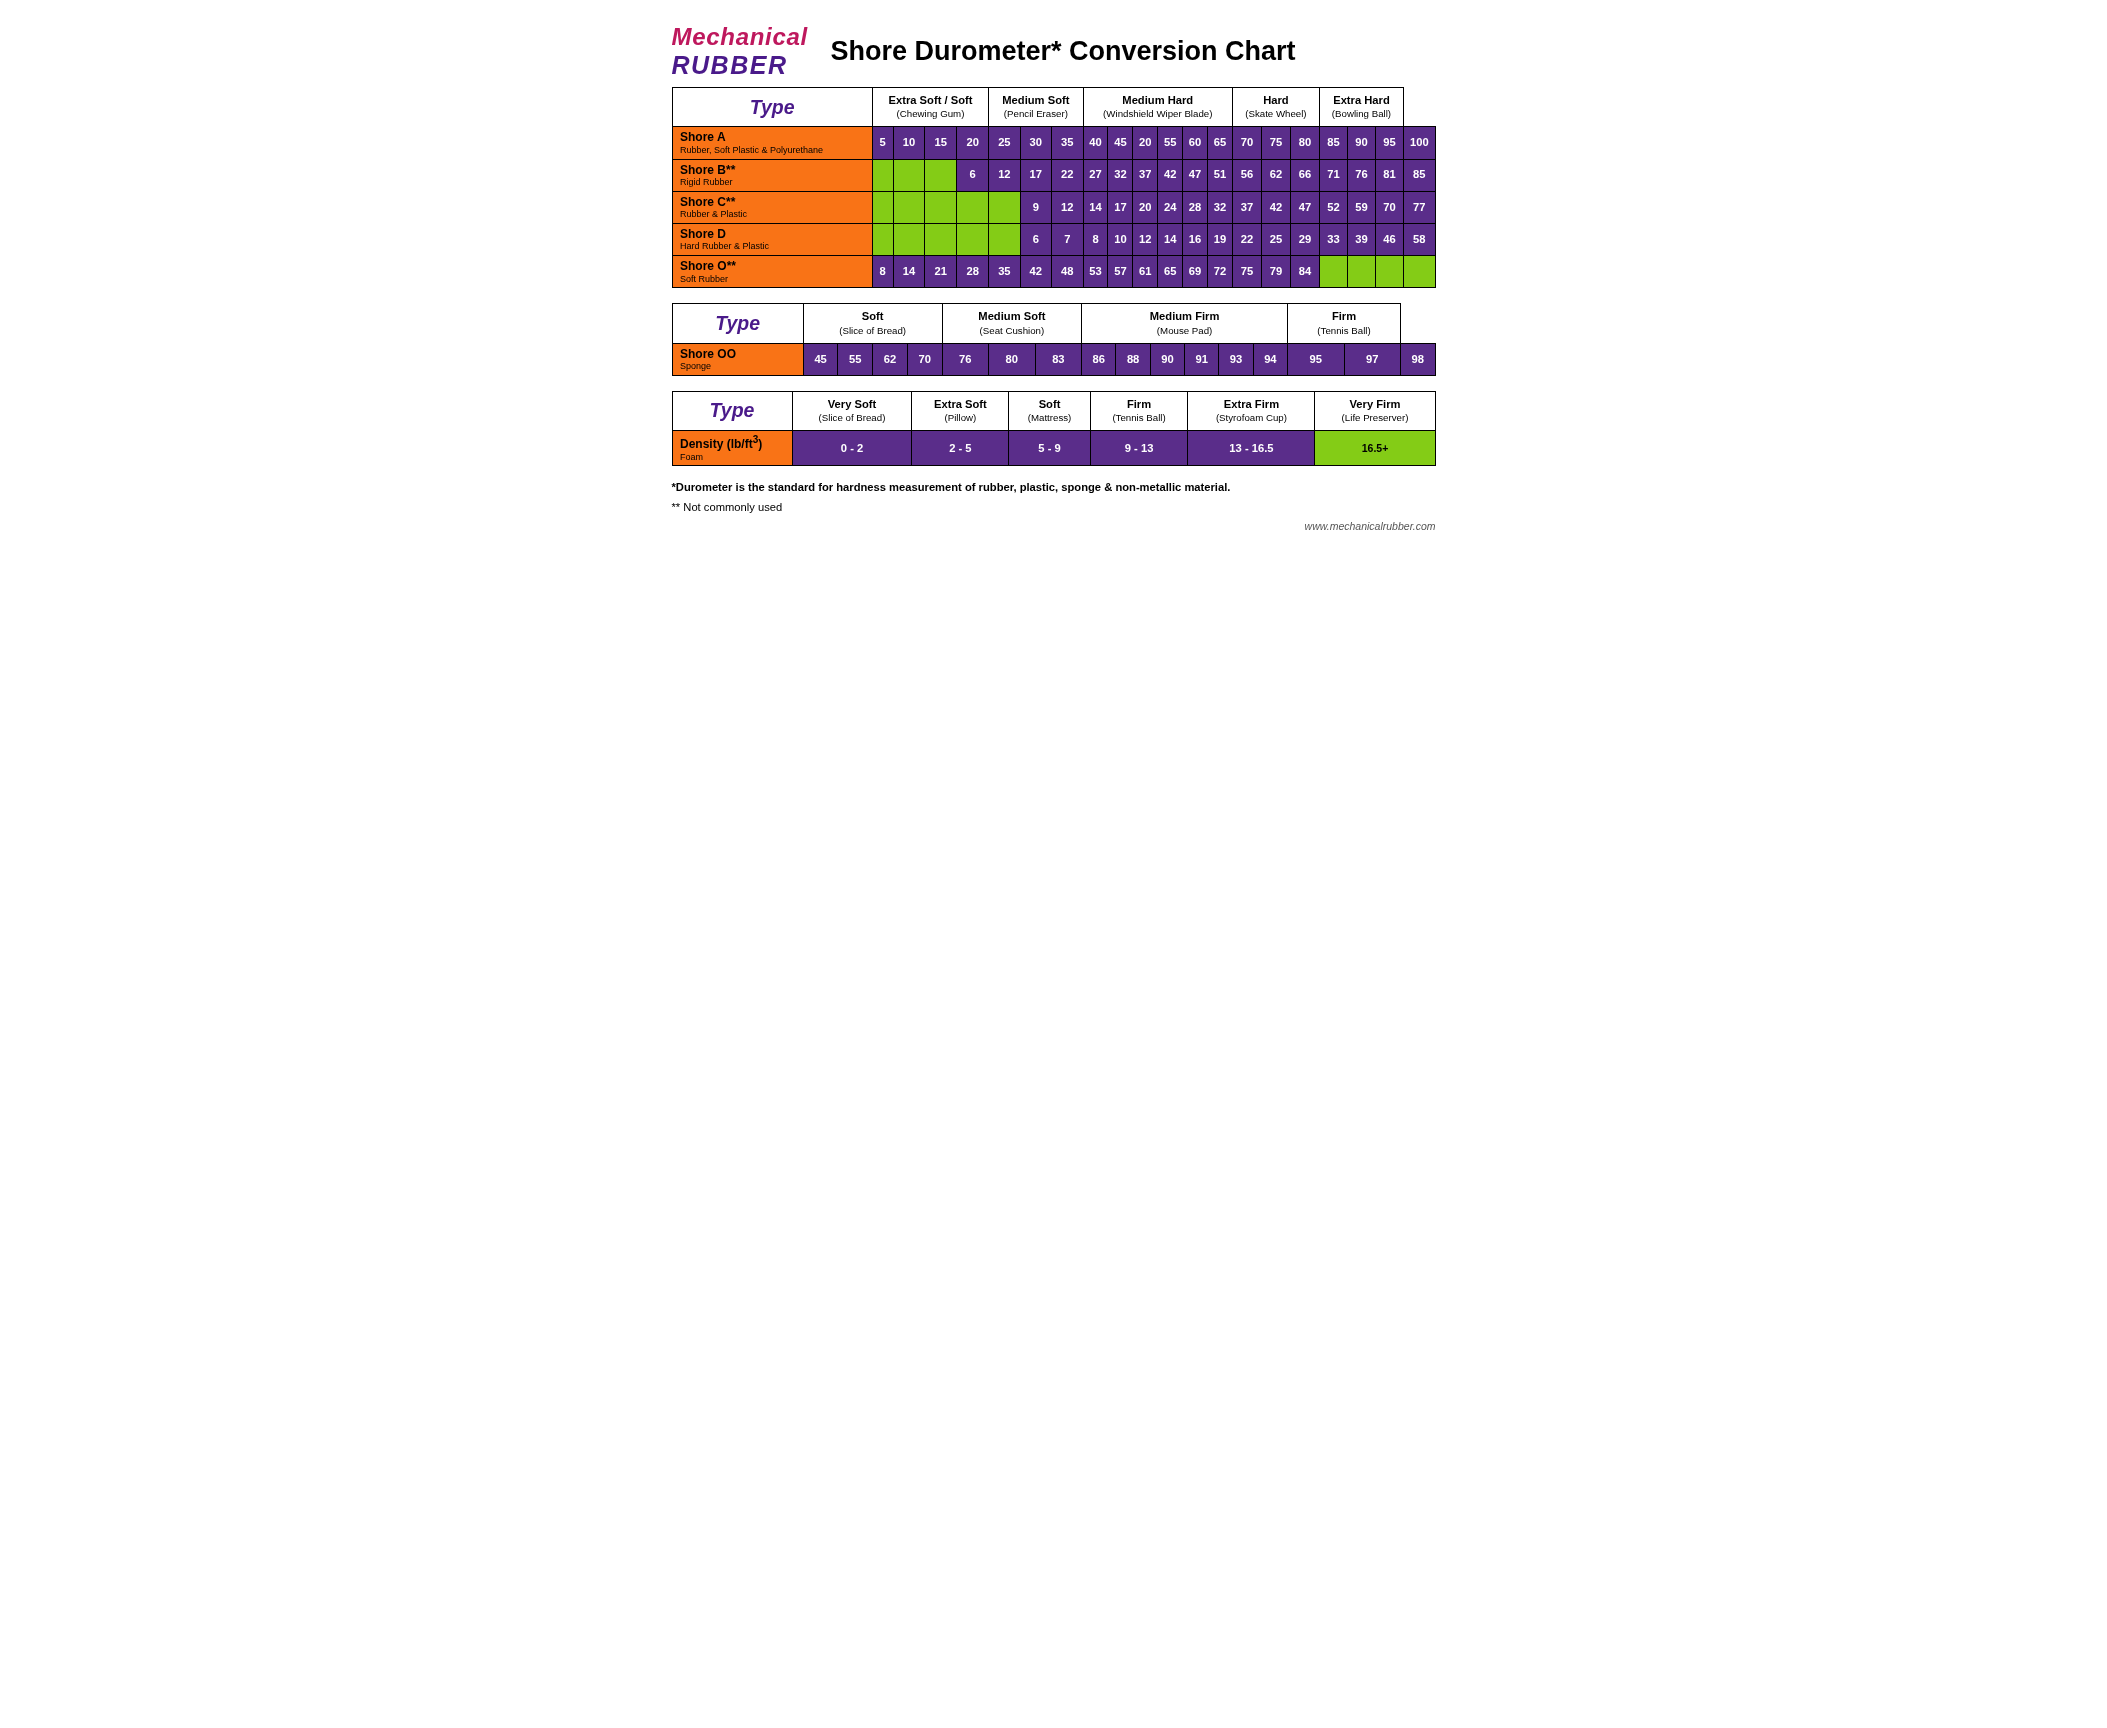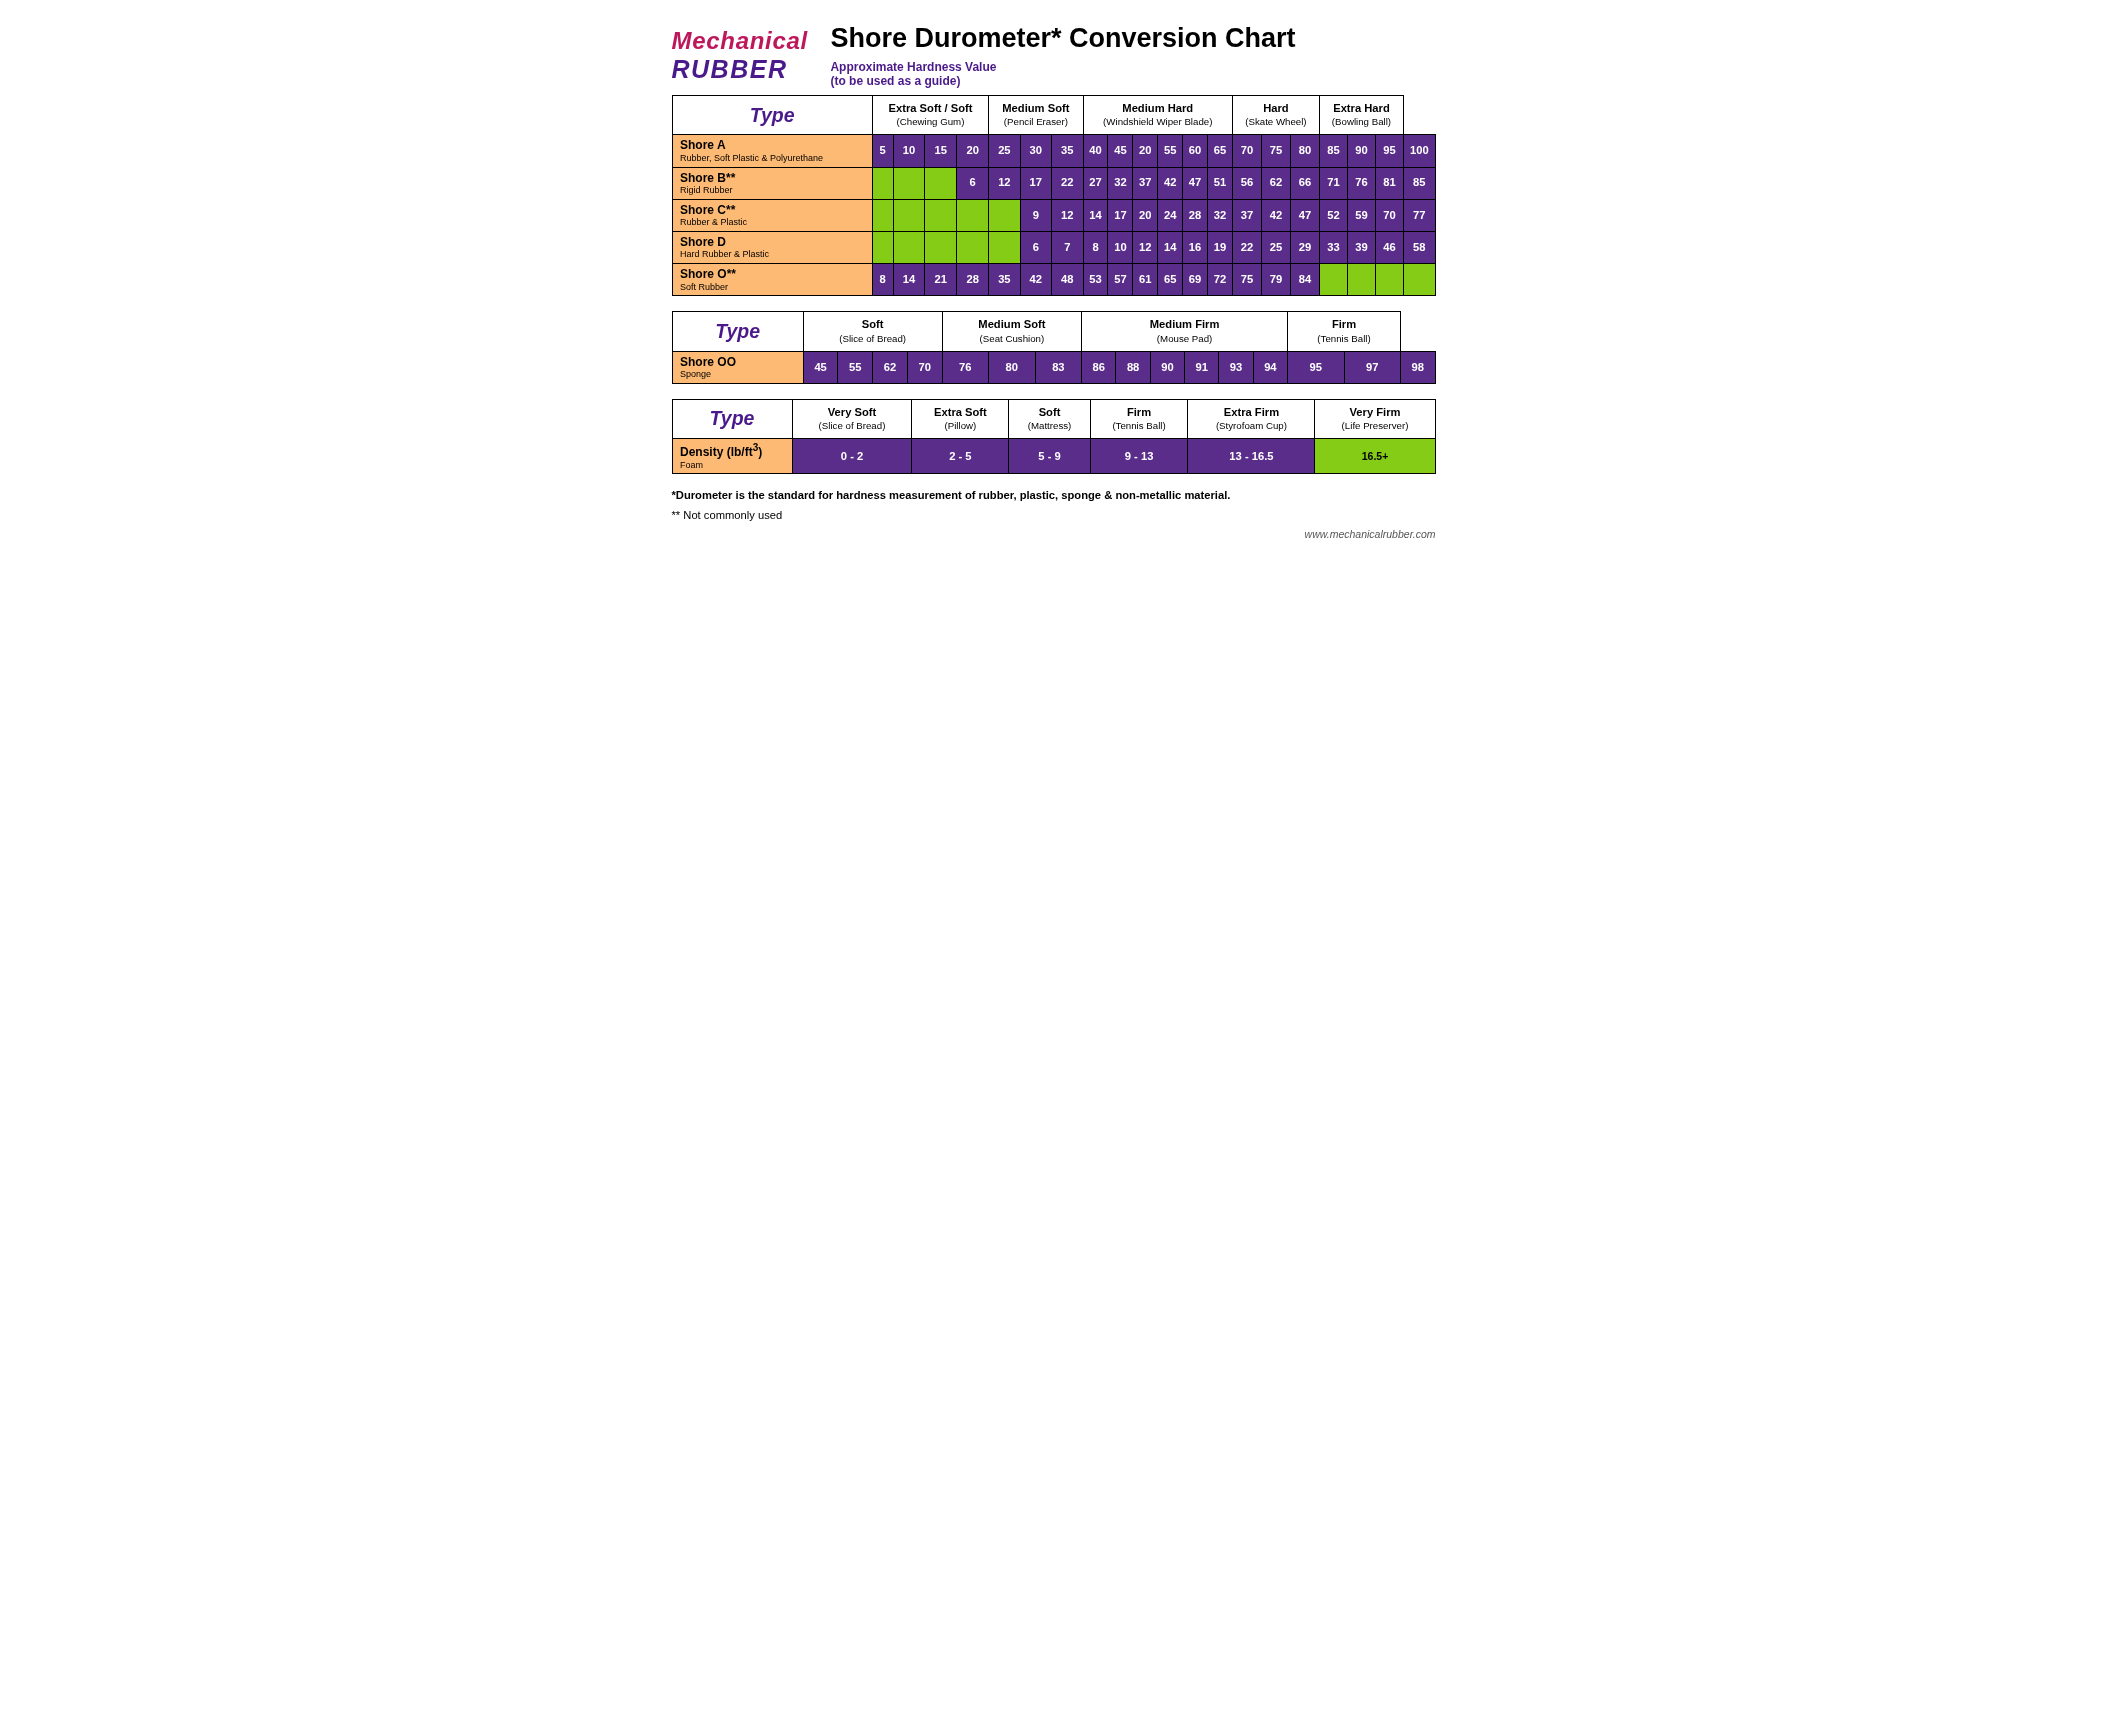--- a/index.html
+++ b/index.html
@@ -91,21 +91,21 @@
     .white-cell {
       background: #84cc16;
       color: #000;
     }
     .row-label {
       text-align: left;
       font-weight: bold;
       font-size: 12px;
       padding-left: 7.5px;
       vertical-align: top;
-      background: #fdba74;
+      background: #f97316;
     }
     .row-label-sub {
       font-weight: normal;
       font-size: 9px;
       display: block;
     }
     .footnote {
       font-size: 11.2px;
       margin-top: 7.5px;
       margin-bottom: 4.5px;
@@ -124,24 +124,20 @@
 </head>
 <body>
 
 <div class="header">
   <div class="logo">
     <div class="logo-mechanical">Mechanical</div>
     <div class="logo-rubber">RUBBER</div>
   </div>
   <div class="title-block">
     <div class="main-title">Shore Durometer* Conversion Chart</div>
-    <div class="subtitle">
-      <span>Approximate Hardness Value</span><br>
-      <span>(to be used as a guide)</span>
-    </div>
   </div>
 </div>
 
 <table>
   <thead>
     <tr>
       <td class="type-cell" rowspan="2">Type</td>
       <td class="header-cell" colspan="4"><strong>Extra Soft / Soft</strong><br><span class="header-sub">(Chewing Gum)</span></td>
       <td class="header-cell" colspan="3"><strong>Medium Soft</strong><br><span class="header-sub">(Pencil Eraser)</span></td>
       <td class="header-cell" colspan="6"><strong>Medium Hard</strong><br><span class="header-sub">(Windshield Wiper Blade)</span></td>

